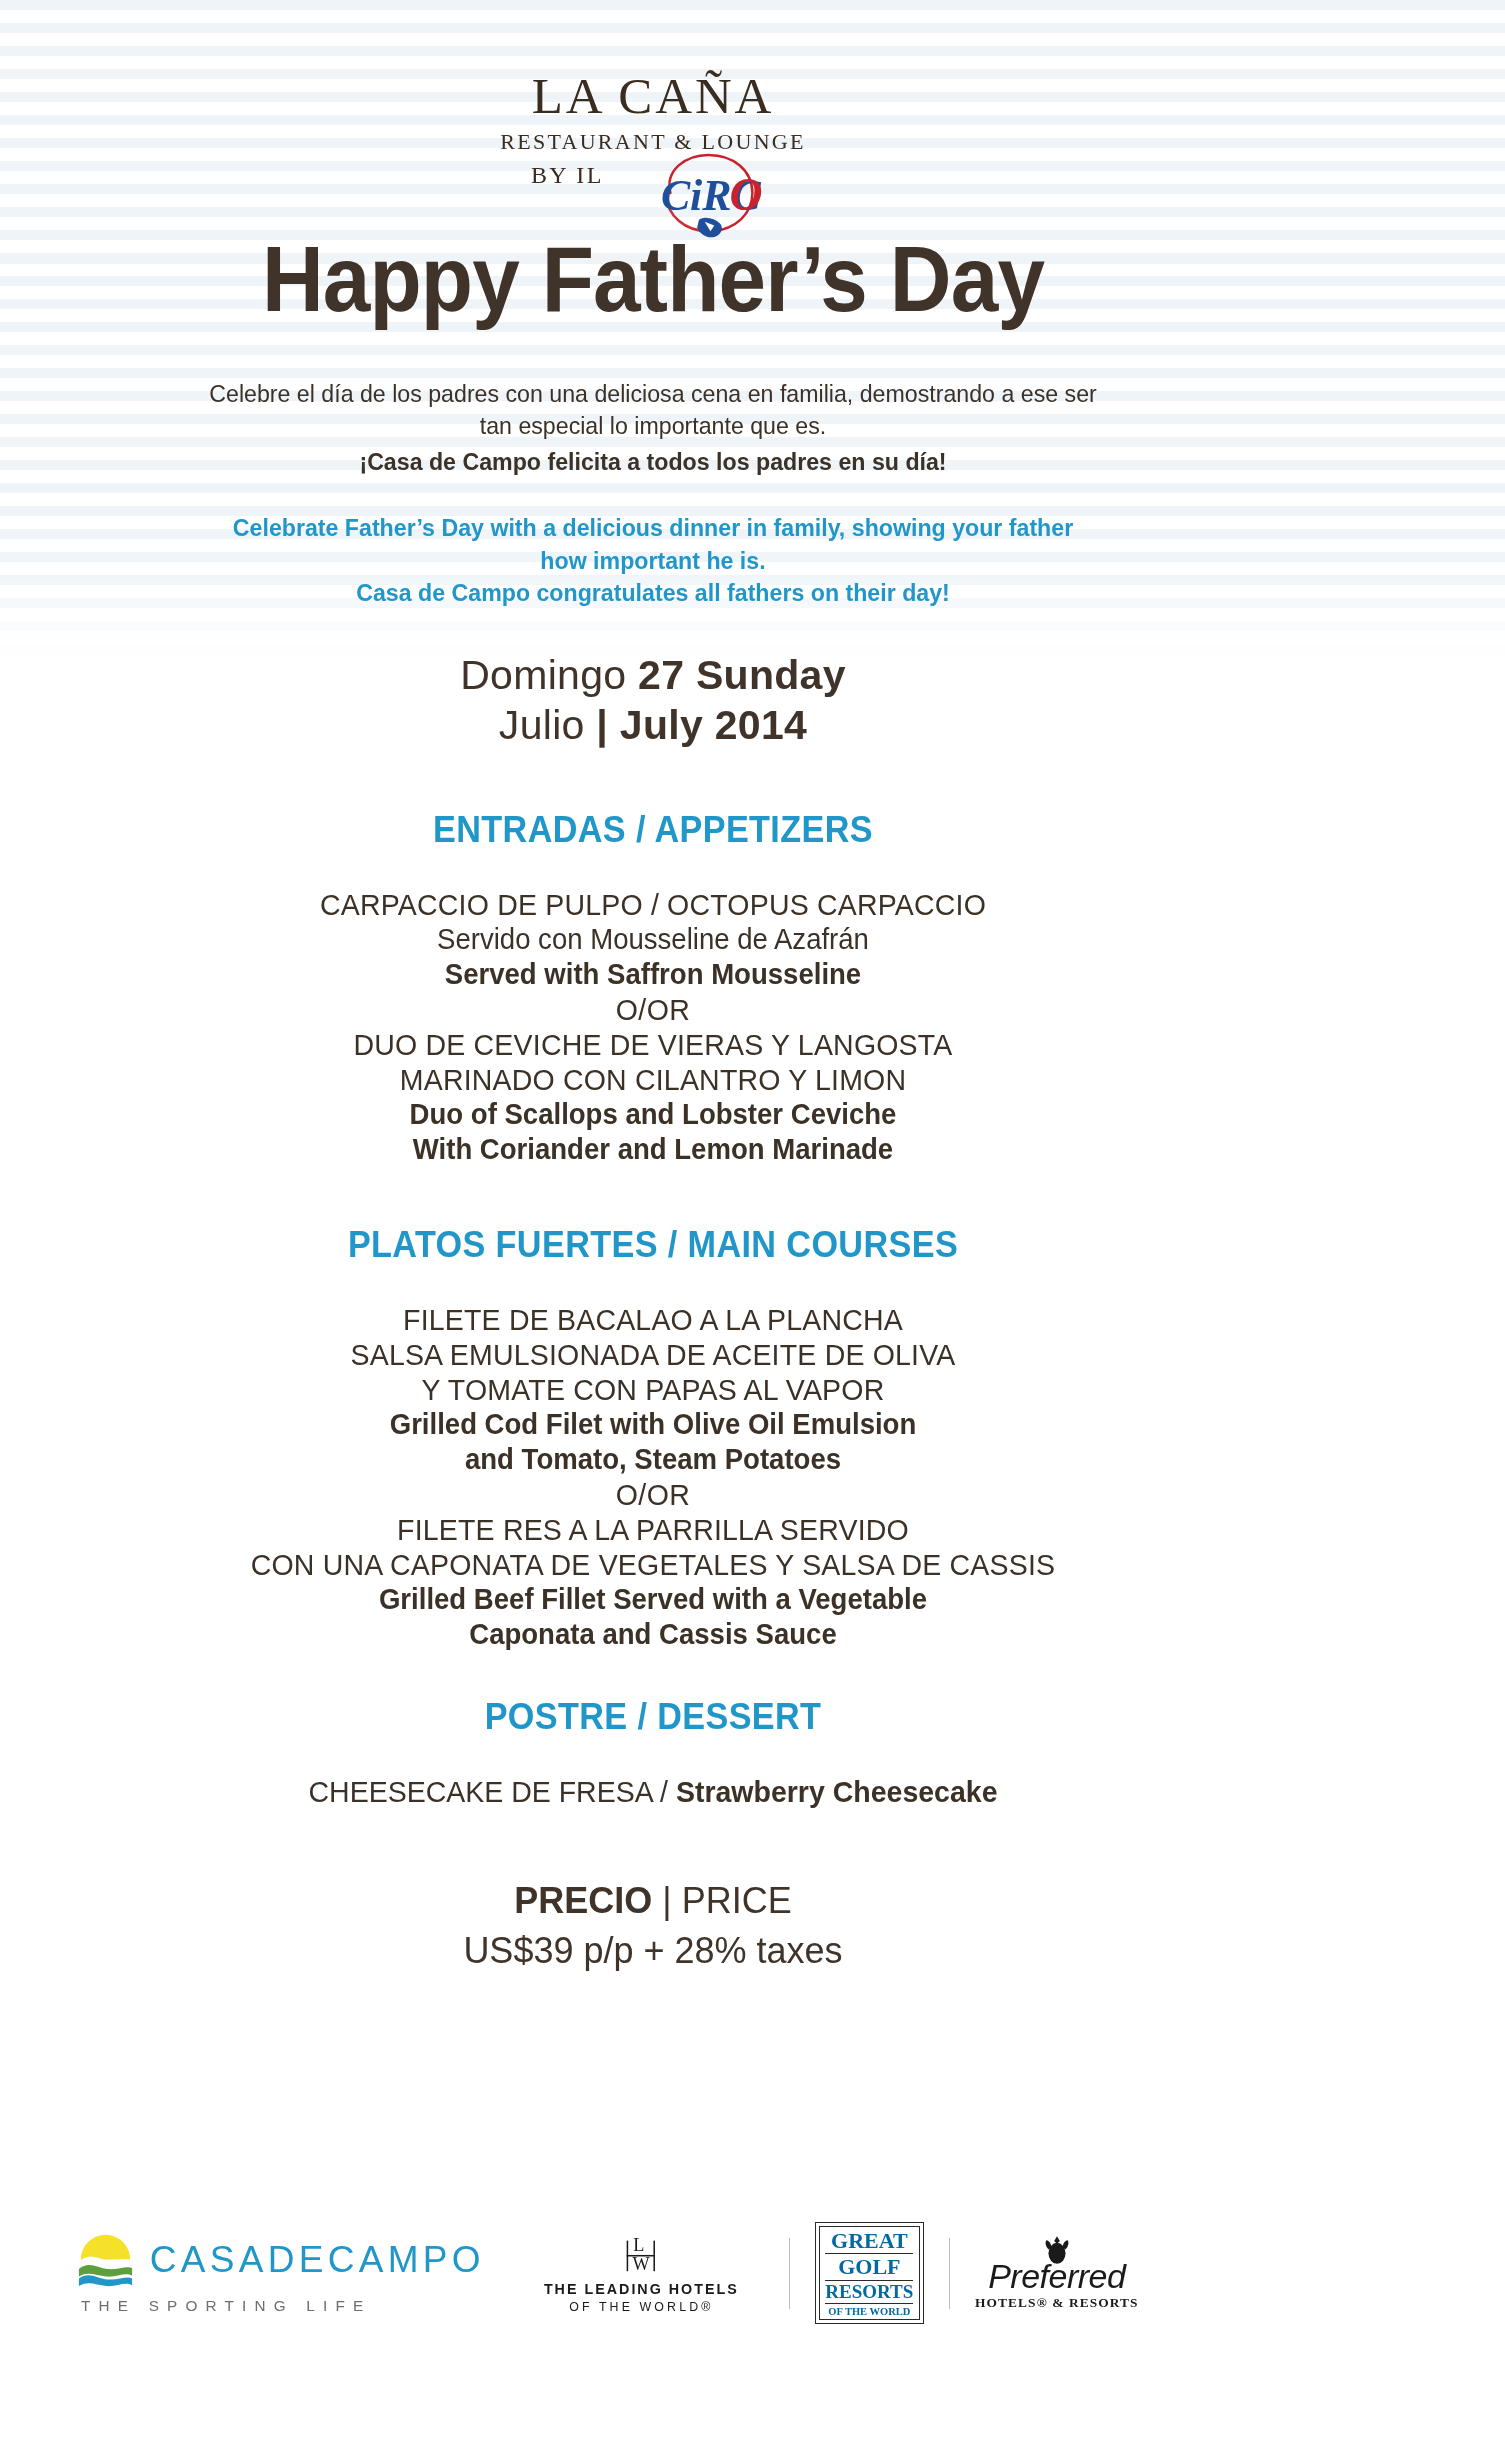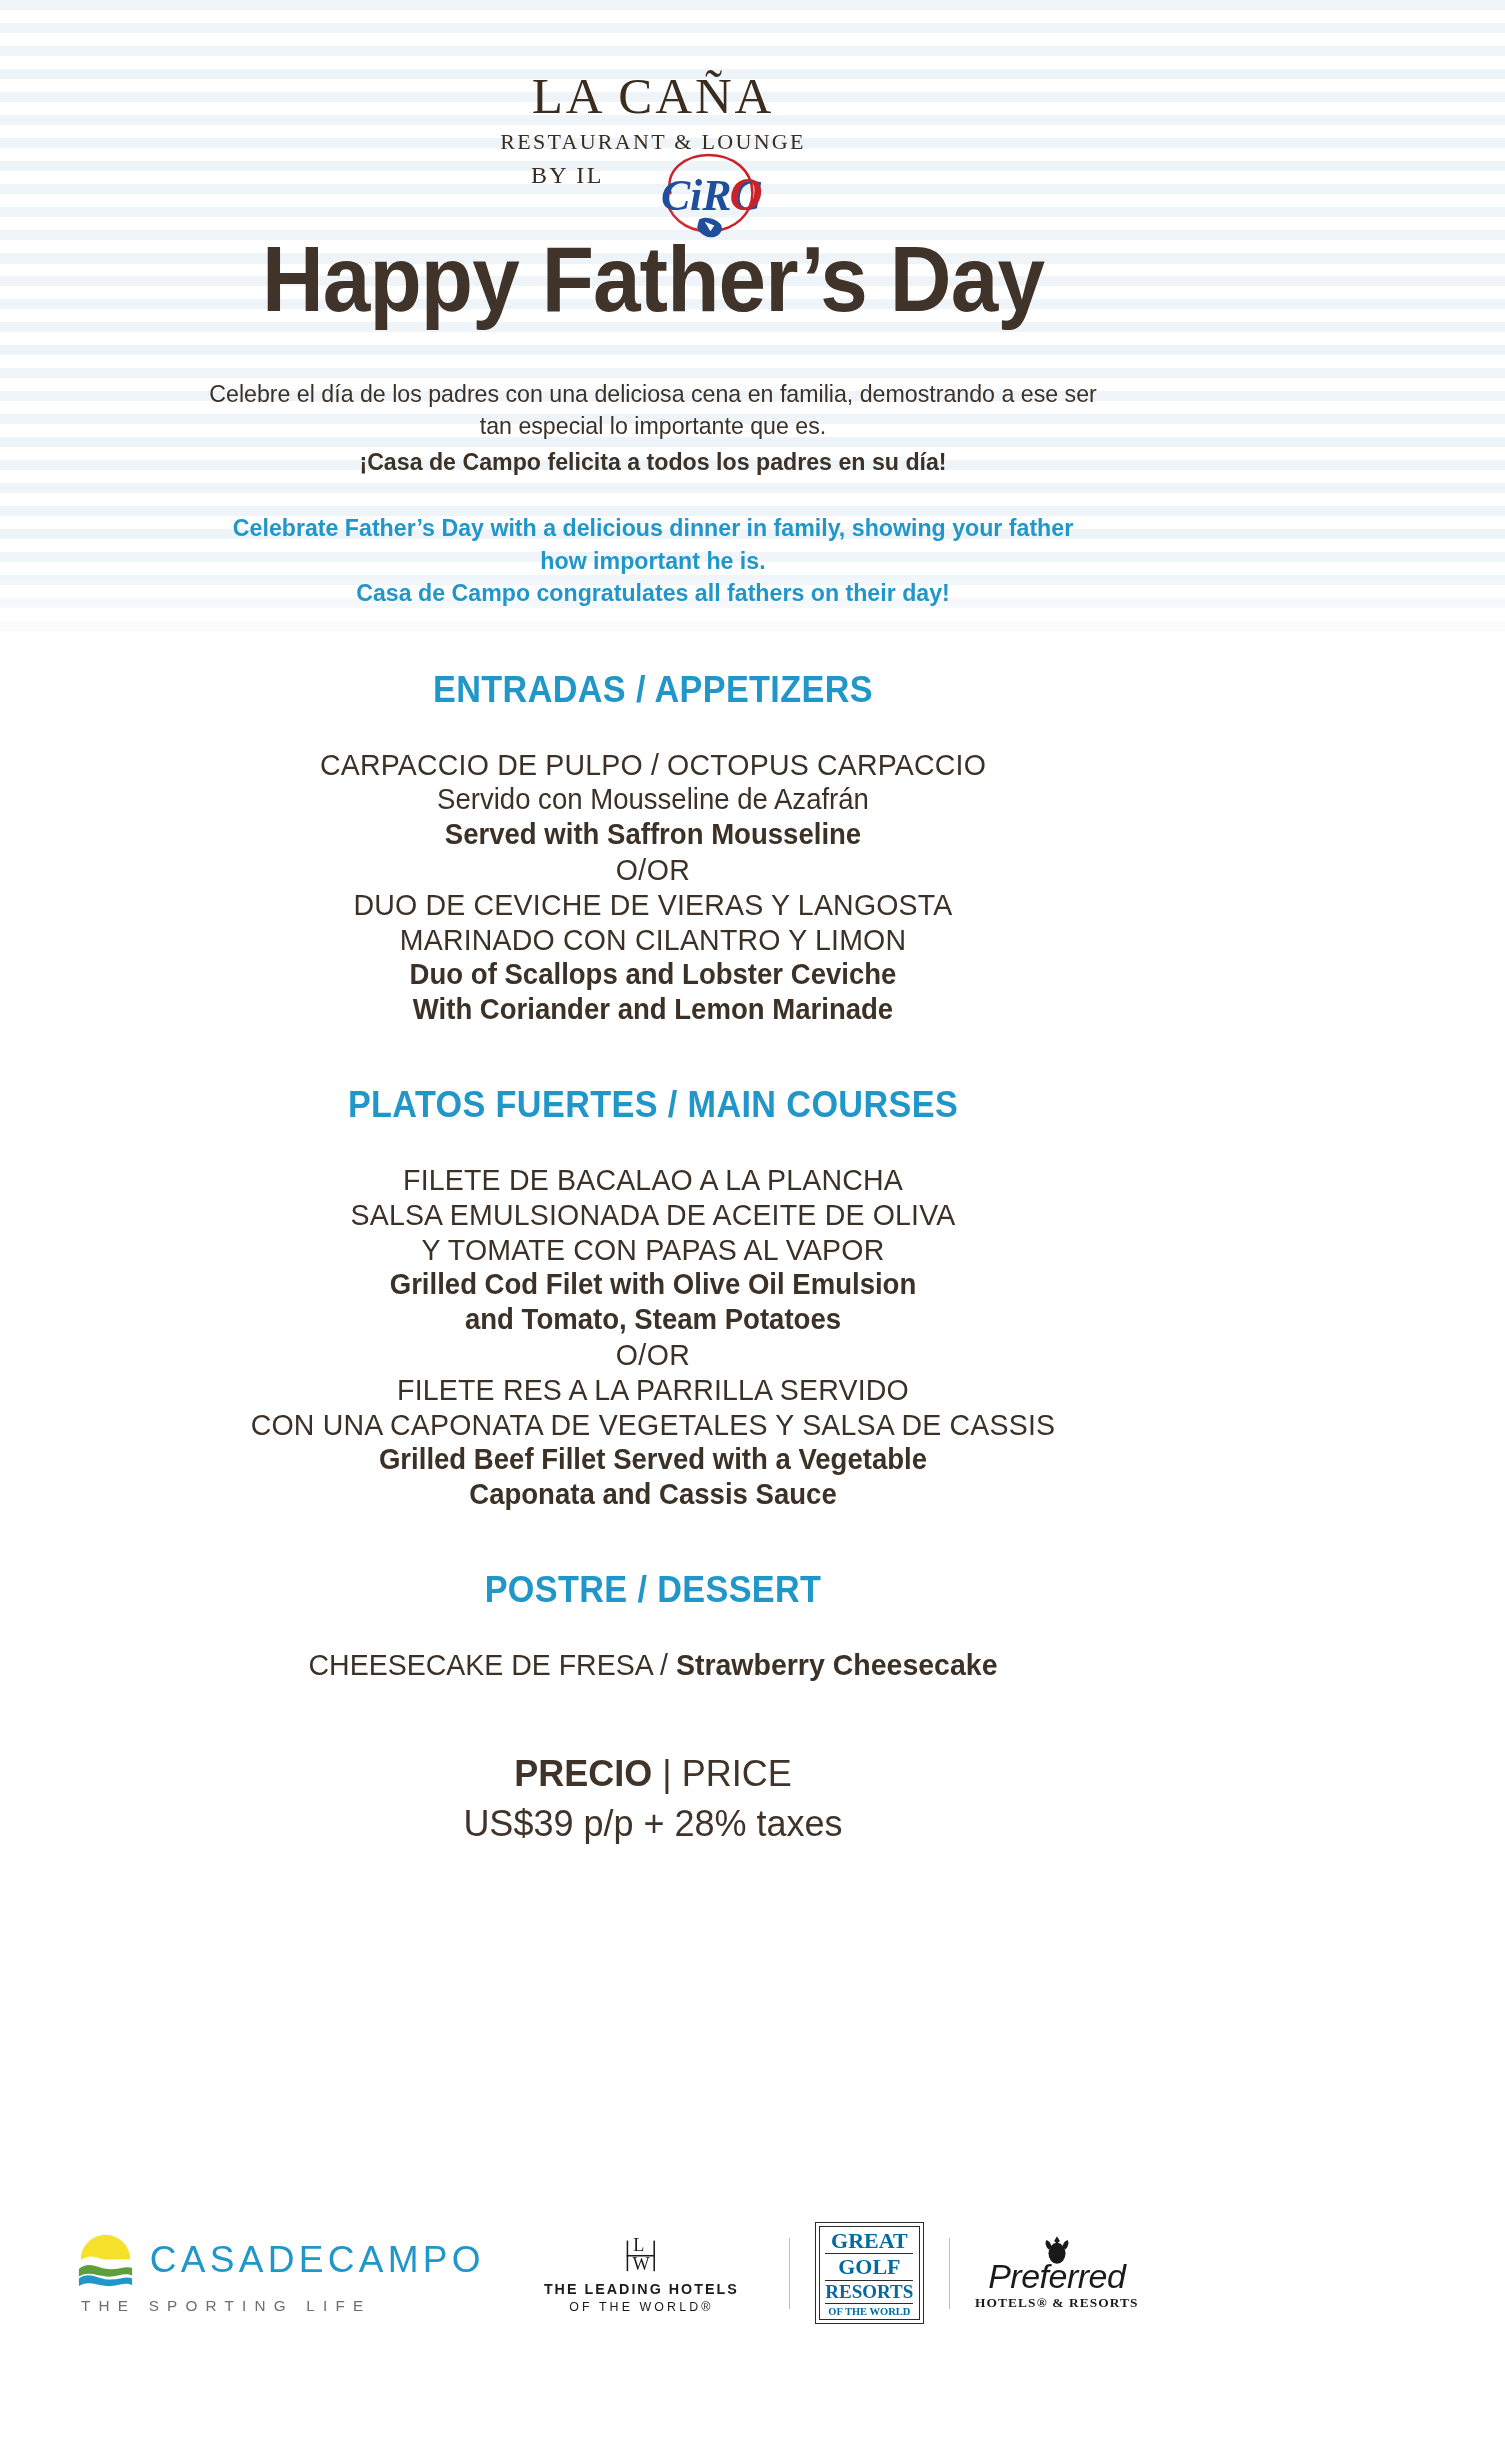--- a/index.html
+++ b/index.html
@@ -141,21 +141,21 @@
   .course-head {
     text-align: center;
     color: #2196c9;
     font-size: 36px;
     font-weight: bold;
     letter-spacing: 0.4px;
     transform: scaleX(0.95);
   }
   .section-entradas { margin-top: 59px; }
   .section-mains    { margin-top: 57px; }
-  .section-dessert  { margin-top: 57px; }
+  .section-dessert  { margin-top: 44px; }
 
   .dish-list { text-align: center; margin-top: 0; }
   .dish-line {
     color: #3c3127;
     line-height: 35px;
     transform: scaleX(0.95);
   }
   .l-caps      { font-size: 30px; font-weight: normal; letter-spacing: 0.2px; }
   .l-light     { font-size: 29px; font-weight: normal; }
   .l-bold      { font-size: 29px; font-weight: bold; }
@@ -300,20 +300,24 @@
       <div>tan especial lo importante que es.</div>
       <div class="bold">¡Casa de Campo felicita a todos los padres en su día!</div>
     </div>
 
     <div class="intro-en">
       <div>Celebrate Father’s Day with a delicious dinner in family, showing your father</div>
       <div>how important he is.</div>
       <div>Casa de Campo congratulates all fathers on their day!</div>
     </div>
 
+    <div class="date-block">
+      <div class="date-line"><span>Domingo </span><b>27 Sunday</b></div>
+      <div class="date-line"><span>Julio </span><b>| July 2014</b></div>
+    </div>
 
     <div class="section-entradas">
       <div class="course-head">ENTRADAS / APPETIZERS</div>
       <div class="gap-after-head"></div>
       <div class="dish-list">
         <div class="dish-line l-caps">CARPACCIO DE PULPO / OCTOPUS CARPACCIO</div>
         <div class="dish-line l-light">Servido con Mousseline de Azafrán</div>
         <div class="dish-line l-bold">Served with Saffron Mousseline</div>
         <div class="dish-line l-or">O/OR</div>
         <div class="dish-line l-caps">DUO DE CEVICHE DE VIERAS Y LANGOSTA</div>

